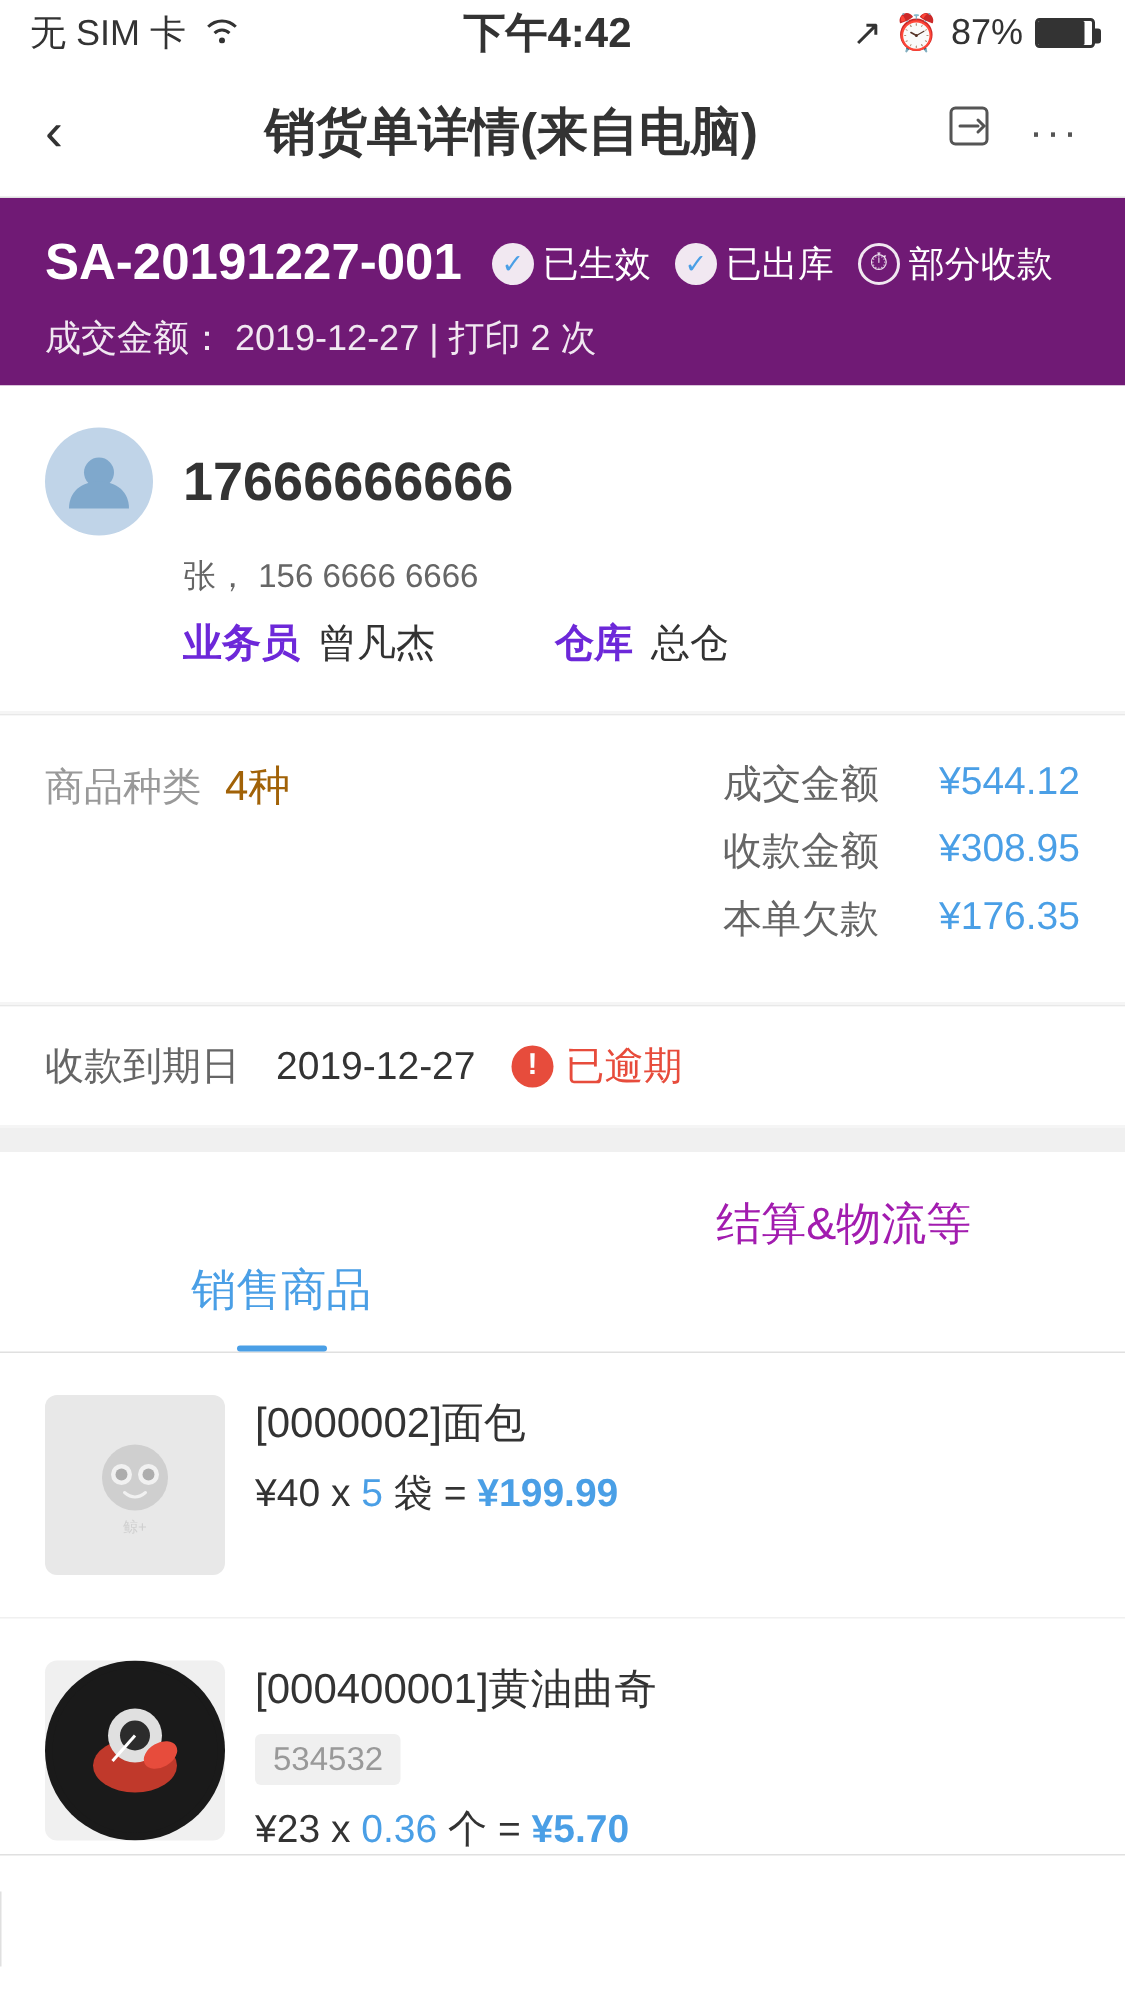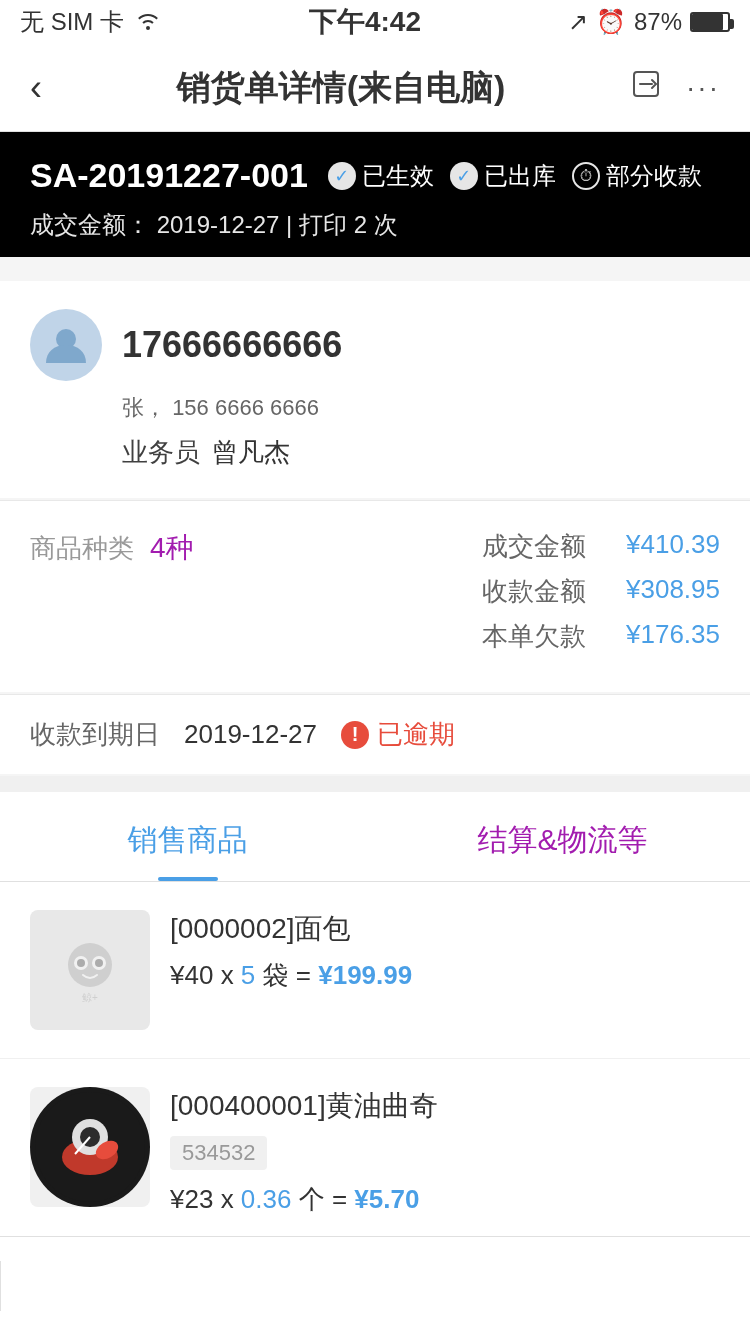--- a/index.html
+++ b/index.html
@@ -78,21 +78,21 @@
       gap: 24px;
     }
     .nav-action-icon {
       font-size: 32px;
       color: #666;
       cursor: pointer;
     }
 
     
     .header-banner {
-      background: #000000;
+      background: #701a75;
       padding: 24px 30px 16px;
     }
     .banner-id {
       font-size: 32px;
       font-weight: 700;
       color: #fff;
       margin-bottom: 14px;
       display: flex;
       align-items: center;
       gap: 20px;
@@ -134,21 +134,20 @@
 
     
     .section-white {
       background: #fff;
       margin-bottom: 16px;
     }
     .customer-section {
       background: #fff;
       padding: 28px 30px;
       margin-bottom: 2px;
-      margin-top: 24px;
     }
     .customer-row {
       display: flex;
       align-items: center;
       gap: 20px;
       margin-bottom: 12px;
     }
     .avatar {
       width: 72px; height: 72px;
       border-radius: 50%;
@@ -169,37 +168,37 @@
     }
     .customer-meta {
       display: flex;
       align-items: center;
       padding-left: 92px;
       font-size: 26px;
       color: #666;
       gap: 80px;
     }
     .meta-item { display: flex; gap: 12px; align-items: center; }
-    .meta-label { color: #404040; }
+    .meta-label { color: #6d28d9; font-weight: bold; }
     .meta-value { color: #333; }
 
     
     .stats-section {
       background: #fff;
       padding: 28px 30px;
       margin-bottom: 2px;
     }
     .stats-row {
       display: flex;
       justify-content: space-between;
       align-items: flex-start;
     }
     .stats-kind { display: flex; align-items: center; gap: 16px; }
     .stats-kind-label { color: #999; font-size: 26px; }
-    .stats-kind-value { color: #a21caf; font-size: 28px; font-weight: 500; }
+    .stats-kind-value { color: #a16207; font-size: 28px; font-weight: 500; }
     .stats-right { text-align: right; }
     .stat-line {
       display: flex;
       justify-content: space-between;
       gap: 40px;
       margin-bottom: 10px;
       font-size: 26px;
     }
     .stat-line-label { color: #666; }
     .stat-line-value { color: #4A9FE6; font-weight: 500; }
@@ -250,20 +249,21 @@
       text-align: center;
       padding: 28px 0 20px;
       font-size: 30px;
       cursor: pointer;
       position: relative;
       color: #a21caf;
     }
     .tab.active {
       color: #4A9FE6;
       font-weight: 500;
+      margin-top: 44px;
     }
     .tab.active::after {
       content: '';
       position: absolute;
       bottom: 0;
       left: 50%;
       transform: translateX(-50%);
       width: 60px;
       height: 4px;
       background: #4A9FE6;
@@ -431,34 +431,38 @@
   </div>
   <div class="customer-info">
     <span>张，</span>
     <span>156 6666 6666</span>
   </div>
   <div class="customer-meta">
     <div class="meta-item">
       <span class="meta-label">业务员</span>
       <span class="meta-value">曾凡杰</span>
     </div>
+    <div class="meta-item">
+      <span class="meta-label">仓库</span>
+      <span class="meta-value">总仓</span>
+    </div>
   </div>
 </div>
 
 <div style="height:1px;background:#e8e8e8;"></div>
 <div class="stats-section section-white">
   <div class="stats-row">
     <div class="stats-kind">
       <span class="stats-kind-label">商品种类</span>
       <span class="stats-kind-value">4种</span>
     </div>
     <div class="stats-right">
       <div class="stat-line">
         <span class="stat-line-label">成交金额</span>
-        <span class="stat-line-value">¥410.39</span>
+        <span class="stat-line-value">¥544.12</span>
       </div>
       <div class="stat-line">
         <span class="stat-line-label">收款金额</span>
         <span class="stat-line-value">¥308.95</span>
       </div>
       <div class="stat-line">
         <span class="stat-line-label">本单欠款</span>
         <span class="stat-line-value">¥176.35</span>
       </div>
     </div>

